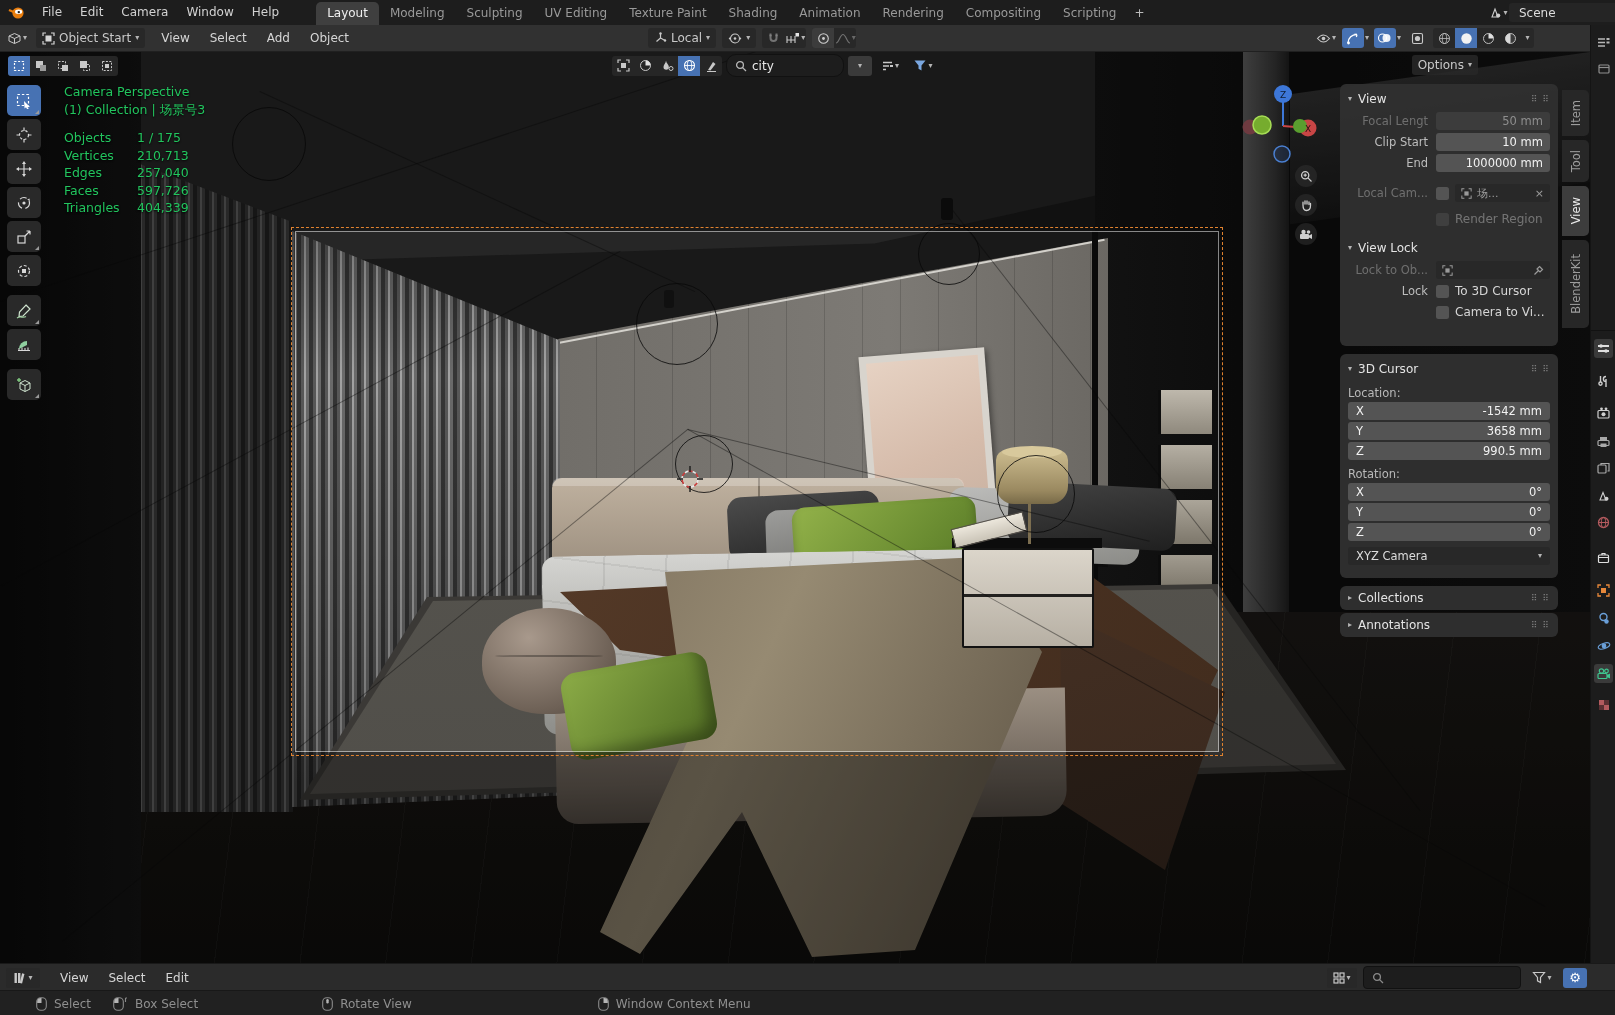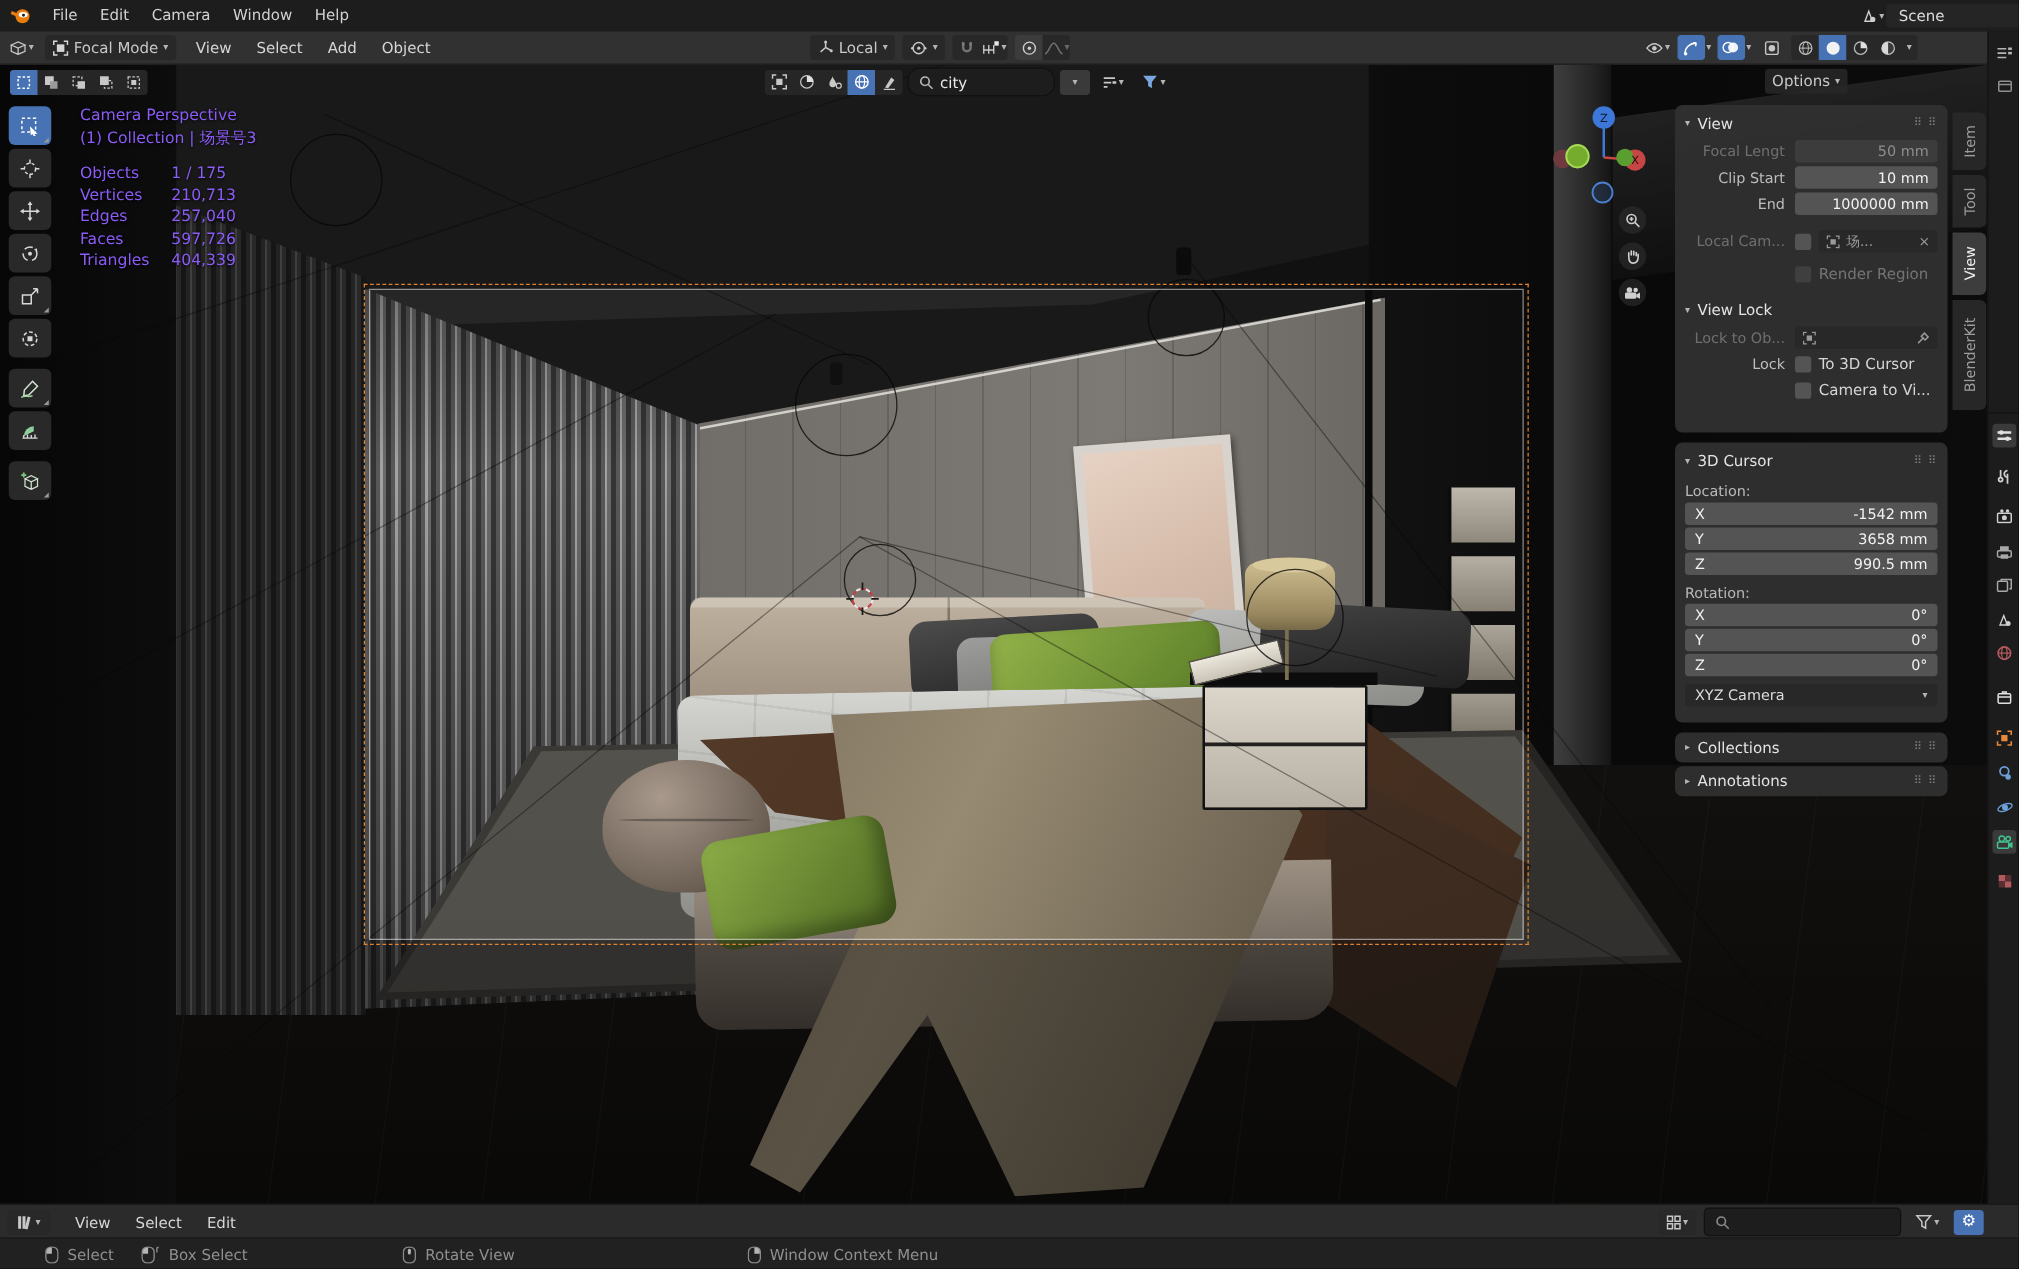--- a/index.html
+++ b/index.html
@@ -31,21 +31,21 @@
   .circ{position:absolute;border:1px solid rgba(8,8,8,.8);border-radius:50%;}
   .cam-frame{position:absolute;left:295px;top:179px;width:922px;height:519px;border:1px solid rgba(255,255,255,.5);
              box-shadow:0 0 0 2200px rgba(6,6,6,.42);}
   .cam-frame::after{content:"";position:absolute;inset:-5px;border:1px dashed #e0822f;}
   
   .trow{position:absolute;top:3px;height:21px;display:flex;align-items:center;gap:4px;z-index:25;text-align:right;}
   .toolcol{position:absolute;left:7px;top:33px;width:34px;display:flex;flex-direction:column;gap:3px;z-index:25;}
   .tool{width:34px;height:31px;background:rgba(44,44,44,.92);border-radius:5px;display:flex;align-items:center;justify-content:center;position:relative;}
   .tool.active{background:#4772b3;}
   .tool .cnr{position:absolute;right:2px;bottom:2px;width:0;height:0;border-left:4px solid transparent;border-bottom:4px solid #9a9a9a;}
-  .stats{position:absolute;left:64px;top:31px;z-index:25;color:#8b5cf6;text-shadow:0 1px 2px rgba(0,0,0,.9);font-size:12.5px;line-height:17.5px;}
+  .stats{position:absolute;left:64px;top:31px;z-index:25;color:#22c55e;text-shadow:0 1px 2px rgba(0,0,0,.9);font-size:12.5px;line-height:17.5px;}
   .stats .tbl{margin-top:11px;}
   .stats .r{display:flex;}
   .stats .r span:first-child{width:73px;}
   .searchbar{background:#1d1d1d;border:1px solid #111;border-radius:10px;height:21px;display:flex;align-items:center;gap:5px;padding:0 8px;color:#e8e8e8;}
   .opts{position:absolute;right:112px;top:3px;z-index:26;}
   
   .navbtn{position:absolute;width:22px;height:22px;border-radius:50%;background:rgba(50,50,50,.55);display:flex;align-items:center;justify-content:center;z-index:25;}
   
   .panel{position:absolute;left:1340px;width:218px;background:rgba(47,47,47,.97);border-radius:6px;padding:5px 8px 8px;box-sizing:border-box;z-index:28;}
   .phead{display:flex;align-items:center;gap:6px;height:20px;color:#e4e4e4;font-size:12px;}
@@ -87,20 +87,33 @@
           <circle cx="10" cy="7" r="5.6" fill="#e87d0d"></circle>
           <ellipse cx="10.6" cy="5.8" rx="3.6" ry="2.2" fill="#fff"></ellipse>
           <circle cx="10.8" cy="6.1" r="1.2" fill="#1d1d1d"></circle>
         </svg>
     </div>
     <div class="menu">File</div>
     <div class="menu">Edit</div>
     <div class="menu">Camera</div>
     <div class="menu">Window</div>
     <div class="menu">Help</div>
+    <div class="wtabs">
+      <div class="wtab active">Layout</div>
+      <div class="wtab">Modeling</div>
+      <div class="wtab">Sculpting</div>
+      <div class="wtab">UV Editing</div>
+      <div class="wtab">Texture Paint</div>
+      <div class="wtab">Shading</div>
+      <div class="wtab">Animation</div>
+      <div class="wtab">Rendering</div>
+      <div class="wtab">Compositing</div>
+      <div class="wtab">Scripting</div>
+      <div class="wtab add">+</div>
+    </div>
     <div class="scenebox">
       <div class="ibtn">
         <svg class="ic" width="14" height="14" viewBox="0 0 14 14">
             <path d="M4 11 L7 3 L10 11 Z" stroke="#cfcfcf" fill="none" stroke-width="1.1"></path>
             <circle cx="10.2" cy="9.5" r="2.1" fill="#cfcfcf"></circle>
           </svg>
         <span class="chev">▾</span>
       </div>
       <div class="scenefld">
           <span>Scene</span>
@@ -113,21 +126,21 @@
       <svg class="ic" width="15" height="13" viewBox="0 0 15 13">
           <path d="M2 4 L7.5 1.5 L13 4 L7.5 6.5 Z M2 4 V9 L7.5 11.5 M13 4 V9 L7.5 11.5 M7.5 6.5 V11.5" stroke="#c8c8c8" fill="none" stroke-width="1"></path>
         </svg>
       <span class="chev">▾</span>
     </div>
     <div class="btn" style="margin-left:8px">
       <svg class="ic" width="13" height="13" viewBox="0 0 13 13">
           <rect x="3.5" y="3.5" width="6" height="6" fill="#d5d5d5"></rect>
           <path d="M1 4 V1 H4 M9 1 H12 V4 M12 9 V12 H9 M4 12 H1 V9" stroke="#d5d5d5" fill="none" stroke-width="1.2"></path>
         </svg>
-      <span>Focal Mode</span>
+      <span>Object Start</span>
         <span class="chev">▾</span>
     </div>
     <div class="hmenu" style="margin-left:6px">View</div>
     <div class="hmenu">Select</div>
     <div class="hmenu">Add</div>
     <div class="hmenu">Object</div>
 
     <div style="position:absolute;left:648px;display:flex;align-items:center;gap:6px;">
       <div class="btn">
         <svg class="ic" width="13" height="12" viewBox="0 0 13 12">

